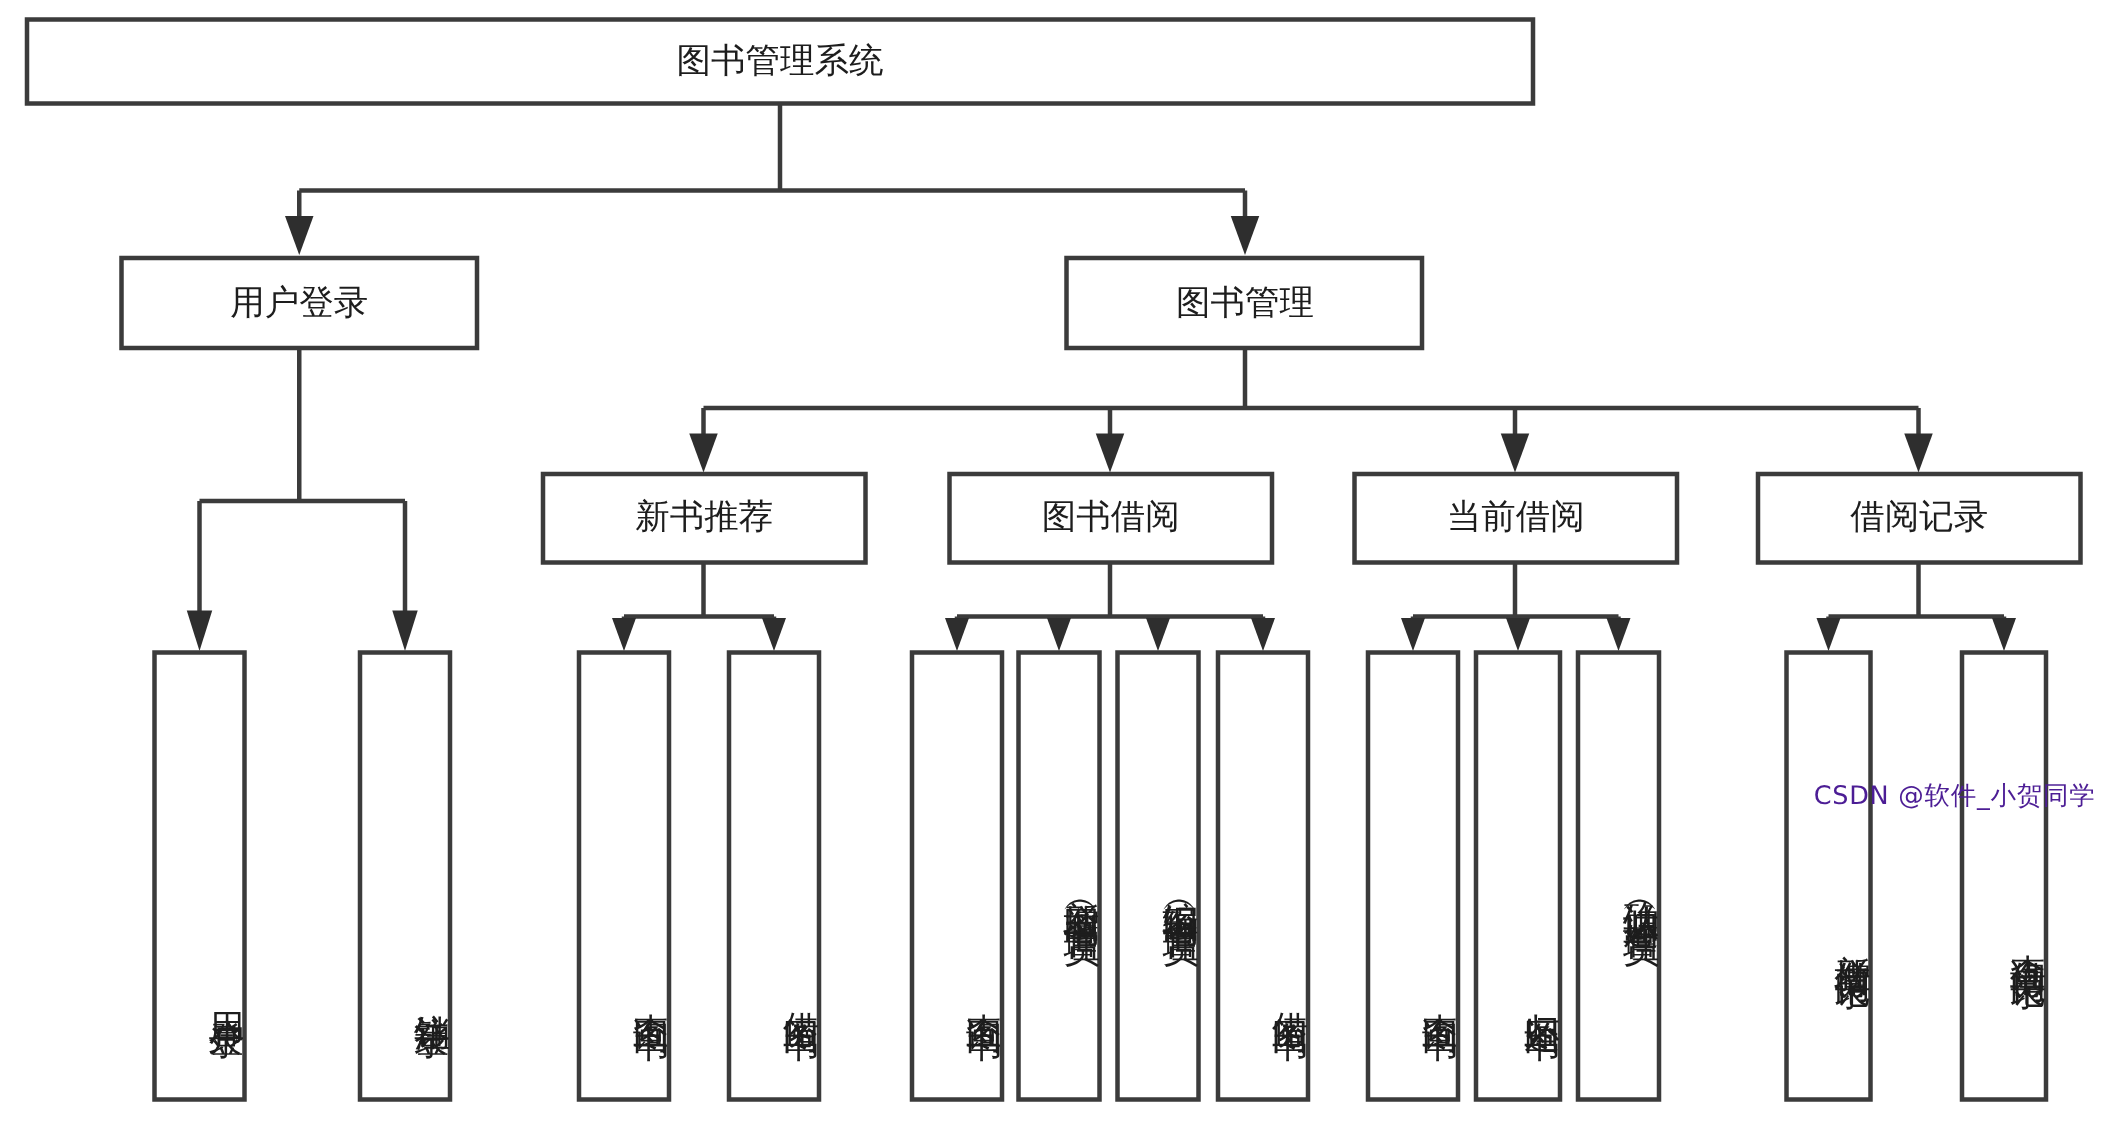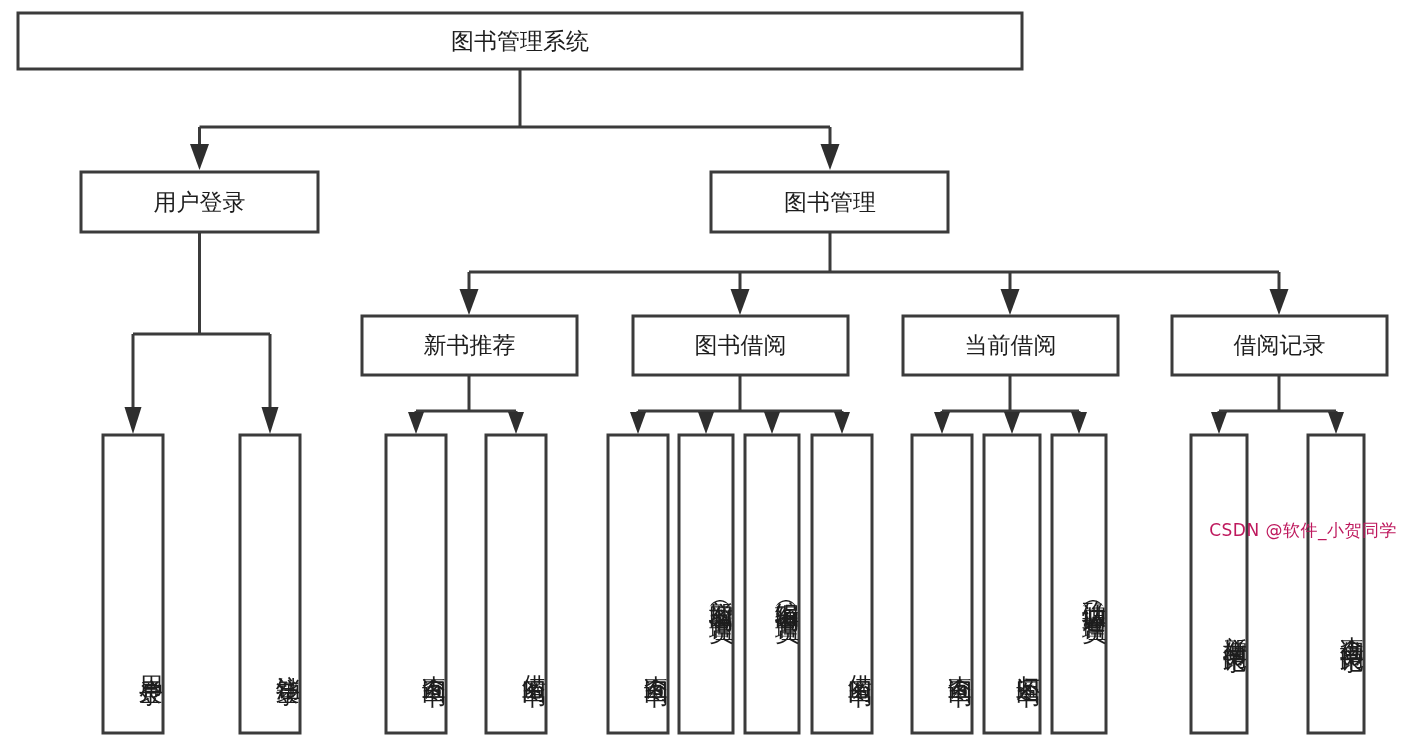--- a/index.html
+++ b/index.html
@@ -62,21 +62,21 @@
     line-height: 1;
     white-space: nowrap;
     pointer-events: none;
   }
   .watermark {
     position: absolute;
     right: 8px;
     bottom: 6px;
     font-family: "DejaVu Sans", "Liberation Sans", sans-serif;
     font-size: 17px;
-    color: #be185d;
+    color: #4c1d95;
     letter-spacing: 0.5px;
     user-select: none;
   }
 </style>
 </head>
 <body>
 
 <div id="diagram-root">
   <svg class="flow" viewBox="0 0 1405 747" xmlns="http://www.w3.org/2000/svg">
 

